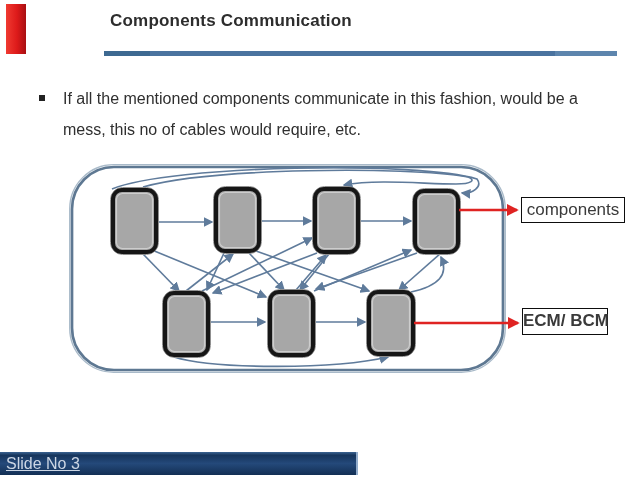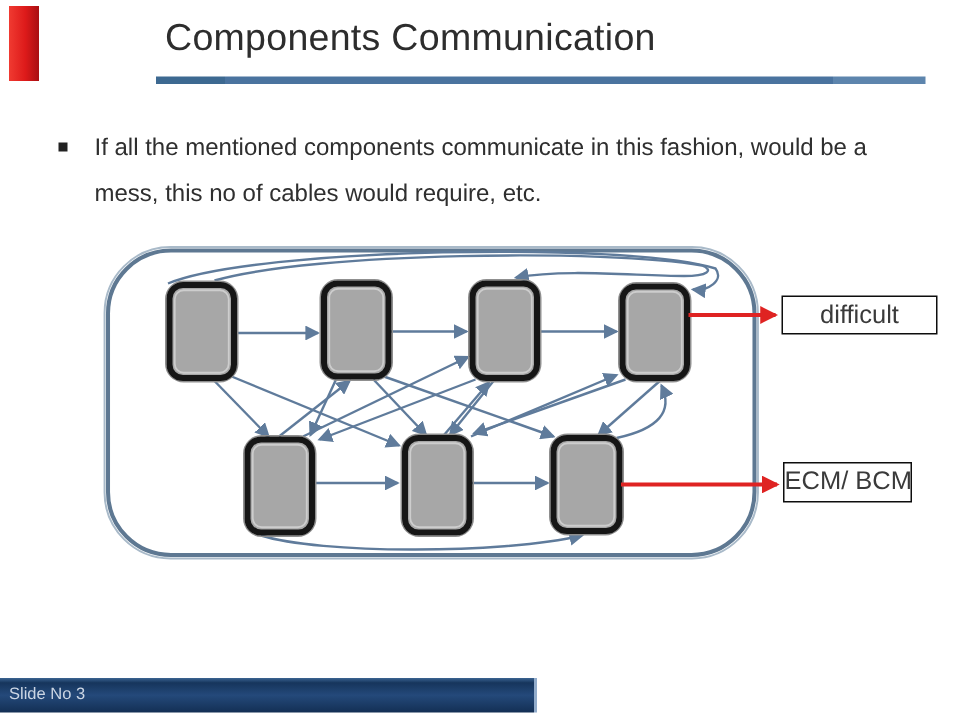--- a/index.html
+++ b/index.html
@@ -2,37 +2,37 @@
 <html><head>
 <meta charset="utf-8">
 <style>
   html,body{margin:0;padding:0;background:#fff;}
   .slide{
     position:relative;width:638px;height:479px;background:#ffffff;overflow:hidden;
     font-family:"Liberation Sans","DejaVu Sans",sans-serif;
   }
   .red-accent{position:absolute;left:6px;top:4px;width:20px;height:50px;
     background:linear-gradient(90deg,#f03a31 0%,#dd1a1a 55%,#a80f12 100%);}
-  .title{position:absolute;left:110px;top:11px;margin:0;font-size:25px;font-weight:400;
+  .title{position:absolute;left:110px;top:11px;margin:0;font-size:17px;font-weight:700;
     color:#2d2d2d;letter-spacing:.2px;white-space:nowrap;}
   .underline{position:absolute;left:104px;top:51px;width:513px;height:5px;
     background:linear-gradient(90deg,#3d6991 0%,#3d6991 9%,#4a739f 9%,#4a739f 88%,#5d85ad 88%,#5d85ad 100%);}
   .bullet-row{position:absolute;left:39px;top:84px;width:586px;}
   .bullet-marker{position:absolute;left:0;top:11px;width:6px;height:6px;background:#222;}
   .bullet-text{margin-left:24px;font-size:16px;line-height:30.5px;color:#2f2f2f;white-space:nowrap;}
   #diagram{position:absolute;left:0;top:0;}
   .label-box{position:absolute;background:#ffffff;border:1.6px solid #0d0d0d;
     font-size:17px;color:#3a3a3a;text-align:center;box-sizing:border-box;white-space:nowrap;}
   .label-components{left:521px;top:197px;width:104px;height:26px;line-height:23px;}
-  .label-ecm{left:522px;top:308px;width:86px;height:27px;line-height:24px;}
+  .label-ecm{left:522px;top:308px;width:86px;height:27px;line-height:24px;font-weight:bold;}
   .note{position:absolute;left:50px;top:396px;font-size:14px;color:#333;white-space:nowrap;}
   .footer-bar{position:absolute;left:0;top:452px;width:356px;height:23px;
     background:linear-gradient(180deg,#3b6492 0%,#16355c 14%,#24497a 50%,#132f54 100%);
     border-right:2px solid #92accb;box-sizing:content-box;}
-  .footer-bar span{display:block;padding-left:6px;font-size:11px;line-height:23px;color:#ccd6e4;}
+  .footer-bar span{display:block;padding-left:6px;font-size:16px;line-height:23px;color:#ccd6e4;text-decoration:underline;}
 </style>
 </head>
 <body>
 
 <div class="slide">
   <div class="red-accent"></div>
 
   <h1 class="title">Components Communication</h1>
   <div class="underline"></div>
 
@@ -95,20 +95,20 @@
       <rect x="267.5" y="289.5" width="48" height="68" rx="12" fill="none" stroke="#8f8f8f" stroke-width="1"></rect>
       <rect x="270" y="292" width="43" height="63" rx="9" fill="#a7a7a7" stroke="#161616" stroke-width="4"></rect>
       <rect x="273.5" y="295.5" width="36" height="56" rx="6" fill="none" stroke="#cdcdcd" stroke-width="1.2"></rect>
       <rect x="366.5" y="289.5" width="49" height="67" rx="12" fill="none" stroke="#8f8f8f" stroke-width="1"></rect>
       <rect x="369" y="292" width="44" height="62" rx="9" fill="#a7a7a7" stroke="#161616" stroke-width="4"></rect>
       <rect x="372.5" y="295.5" width="37" height="55" rx="6" fill="none" stroke="#cdcdcd" stroke-width="1.2"></rect>
       <line x1="459" y1="210" x2="517" y2="210" stroke="#df2322" stroke-width="2.6" marker-end="url(#mR)"></line>
       <line x1="414" y1="323" x2="518" y2="323" stroke="#df2322" stroke-width="2.6" marker-end="url(#mR)"></line>
     </svg>
 
-  <div class="label-box label-components">difficult</div>
+  <div class="label-box label-components">components</div>
   <div class="label-box label-ecm">ECM/ BCM</div>
 
 
   <div class="footer-bar">
     <span>Slide No 3</span>
   </div>
 </div>
 
 </body></html>

